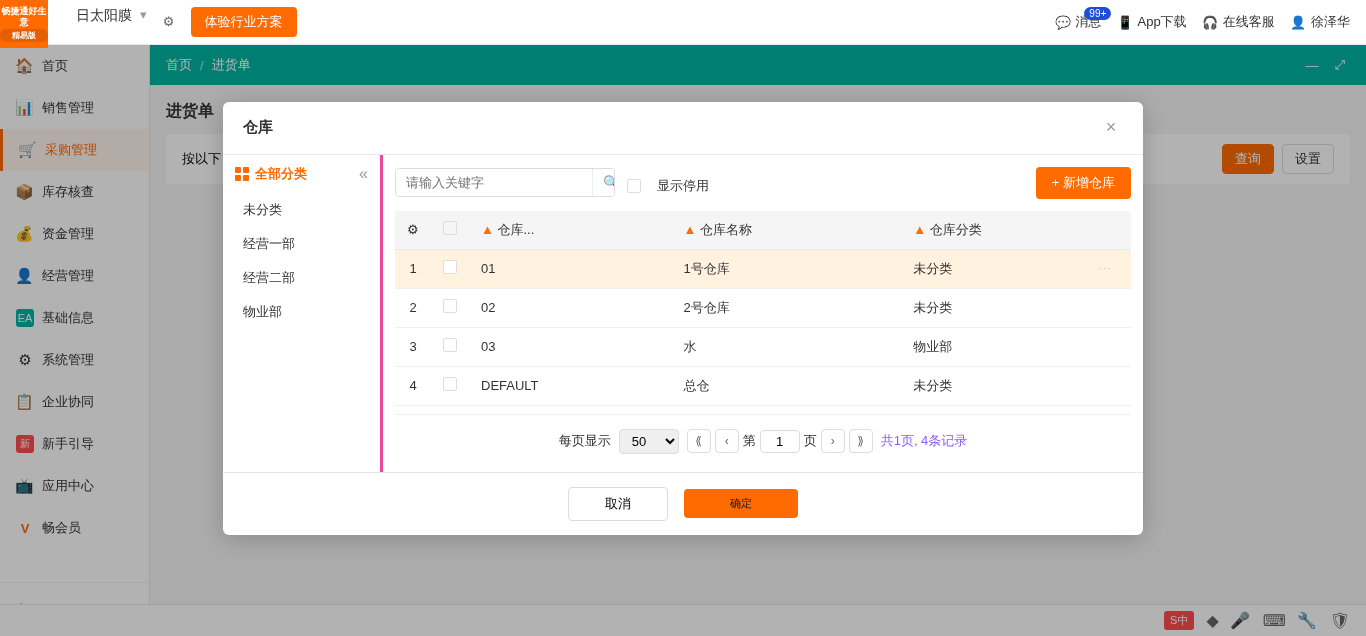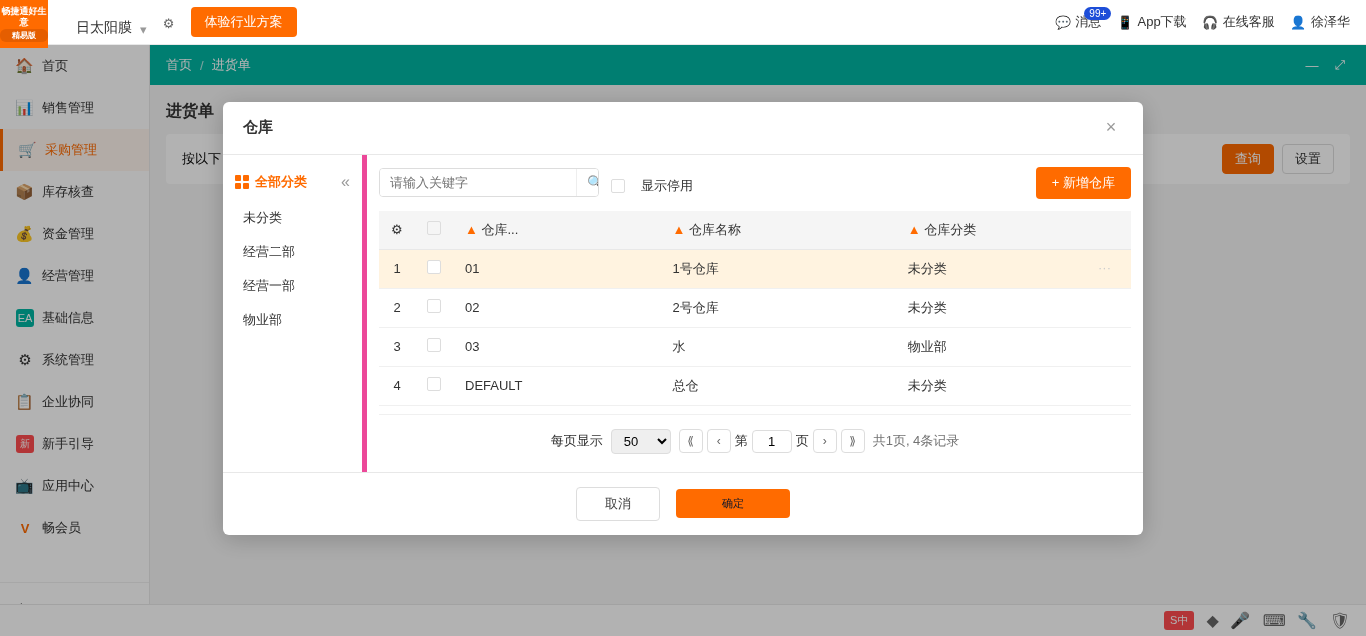--- a/index.html
+++ b/index.html
@@ -2,21 +2,21 @@
 <html><head>
   <meta charset="utf-8">
   <style>
     * { box-sizing: border-box; margin: 0; padding: 0; }
     body { font-family: 'Microsoft YaHei', Arial, sans-serif; font-size: 13px; background: #f0f2f5; overflow: hidden; width: 1366px; height: 636px; }
 
     
     .topbar { height: 45px; background: #fff; display: flex; align-items: center; padding: 0 16px; border-bottom: 1px solid #e8e8e8; position: relative; z-index: 10; }
     .topbar-logo { width: 48px; height: 48px; background: #ff6b00; display: flex; align-items: center; justify-content: center; position: absolute; left: 0; top: 0; }
     .topbar-logo-inner { color: #fff; font-size: 10px; font-weight: bold; text-align: center; }
-    .topbar-left { margin-left: 60px; display: flex; align-items: flex-end; gap: 8px; }
+    .topbar-left { margin-left: 60px; display: flex; align-items: flex-start; gap: 8px; }
     .topbar-store { color: #333; font-size: 14px; }
     .topbar-dropdown { color: #999; cursor: pointer; }
     .topbar-gear { width: 28px; height: 28px; display: flex; align-items: center; justify-content: center; color: #666; cursor: pointer; }
     .topbar-trial { background: #ff6b00; color: #fff; padding: 6px 14px; border-radius: 4px; font-size: 13px; cursor: pointer; }
     .topbar-right { margin-left: auto; display: flex; align-items: center; gap: 16px; }
     .topbar-badge-wrap { position: relative; display: flex; align-items: center; gap: 4px; cursor: pointer; }
     .badge-red { background: #1d4ed8; color: #fff; font-size: 10px; border-radius: 8px; padding: 1px 5px; position: absolute; top: -6px; right: -10px; }
     .topbar-icon-label { color: #333; font-size: 13px; }
 
     
@@ -37,21 +37,21 @@
     
     .modal { background: #fff; border-radius: 6px; width: 920px; max-height: 580px; display: flex; flex-direction: column; box-shadow: 0 4px 24px rgba(0,0,0,0.2); }
     .modal-header { display: flex; align-items: center; justify-content: space-between; padding: 14px 20px; border-bottom: 1px solid #e8e8e8; }
     .modal-title { font-size: 15px; font-weight: bold; color: #333; }
     .modal-close { width: 24px; height: 24px; display: flex; align-items: center; justify-content: center; cursor: pointer; color: #999; font-size: 18px; }
 
     
     .modal-body { display: flex; flex: 1; overflow: hidden; }
 
     
-    .category-panel { width: 144px; border-right: 5px solid #ec4899; padding: 12px 0; }
+    .category-panel { width: 160px; border-right: 3px solid #ec4899; padding: 4px 0; }
     .category-header { display: flex; align-items: center; justify-content: space-between; padding: 6px 12px 10px; }
     .category-all { display: flex; align-items: center; gap: 6px; color: #ff6b00; font-size: 13px; font-weight: bold; cursor: pointer; }
     .category-dots { display: grid; grid-template-columns: 1fr 1fr; gap: 2px; width: 14px; height: 14px; }
     .category-dot { background: #ff6b00; border-radius: 1px; }
     .category-collapse { color: #999; cursor: pointer; font-size: 16px; }
     .category-item { padding: 8px 20px; color: #333; font-size: 13px; cursor: pointer; }
 
     
     .table-panel { flex: 1; display: flex; flex-direction: column; padding: 12px; }
     .table-toolbar { display: flex; align-items: center; gap: 12px; margin-bottom: 12px; }
@@ -71,25 +71,25 @@
     .th-check { width: 36px; text-align: center; }
     .td-center { text-align: center; }
 
     
     .pagination { display: flex; align-items: center; justify-content: center; padding: 14px 0 6px; gap: 8px; font-size: 13px; color: #333; border-top: 1px solid #f0f0f0; margin-top: 8px; }
     .page-size-select { display: flex; align-items: center; gap: 4px; }
     .page-select { border: 1px solid #ddd; border-radius: 4px; padding: 3px 8px; font-size: 13px; cursor: pointer; }
     .page-nav { display: flex; align-items: center; gap: 4px; }
     .page-nav-btn { width: 24px; height: 24px; display: flex; align-items: center; justify-content: center; border: 1px solid #ddd; border-radius: 4px; cursor: pointer; color: #666; font-size: 12px; }
     .page-input { width: 40px; border: 1px solid #ddd; border-radius: 4px; padding: 3px 6px; text-align: center; font-size: 13px; }
-    .page-total { color: #737373; }
+    .page-total { color: #8b5cf6; }
 
     
     .modal-footer { display: flex; align-items: center; justify-content: center; gap: 16px; padding: 14px 20px; border-top: 1px solid #e8e8e8; }
-    .btn-cancel { border: 1px solid #ddd; background: #fff; color: #404040; padding: 7px 28px; border-radius: 4px; font-size: 13px; cursor: pointer; }
+    .btn-cancel { border: 1px solid #ddd; background: #fff; color: #000000; padding: 7px 36px; border-radius: 4px; font-size: 13px; cursor: pointer; }
     .btn-confirm { background: #ff6b00; color: #0f172a; border: none; padding: 7px 46px; border-radius: 4px; font-size: 11px; cursor: pointer; }
 
     
     .bottom-bar { position: fixed; bottom: 0; right: 0; height: 32px; background: #fff; border-top: 1px solid #e8e8e8; display: flex; align-items: center; justify-content: flex-end; gap: 12px; padding: 0 16px; width: 1366px; }
     .bottom-icon { color: #666; font-size: 16px; cursor: pointer; }
 
     
     .teal-bar { background: #00b5a3; height: 40px; display: flex; align-items: center; padding: 0 16px; gap: 8px; }
     .teal-btn { color: #fff; font-size: 13px; cursor: pointer; background: none; border: none; }
 
@@ -247,24 +247,24 @@
                 <div class="category-dot"></div>
             </div>
             <span>全部分类</span>
           </div>
           <span class="category-collapse">«</span>
         </div>
         <div class="category-item">
           <span>未分类</span>
         </div>
         <div class="category-item">
+          <span>经营一部</span>
+        </div>
+        <div class="category-item">
           <span>经营二部</span>
-        </div>
-        <div class="category-item">
-          <span>经营一部</span>
         </div>
         <div class="category-item">
           <span>物业部</span>
         </div>
       </div>
 
       <div class="table-panel">
 
         <div class="table-toolbar">
           <div class="search-box">

